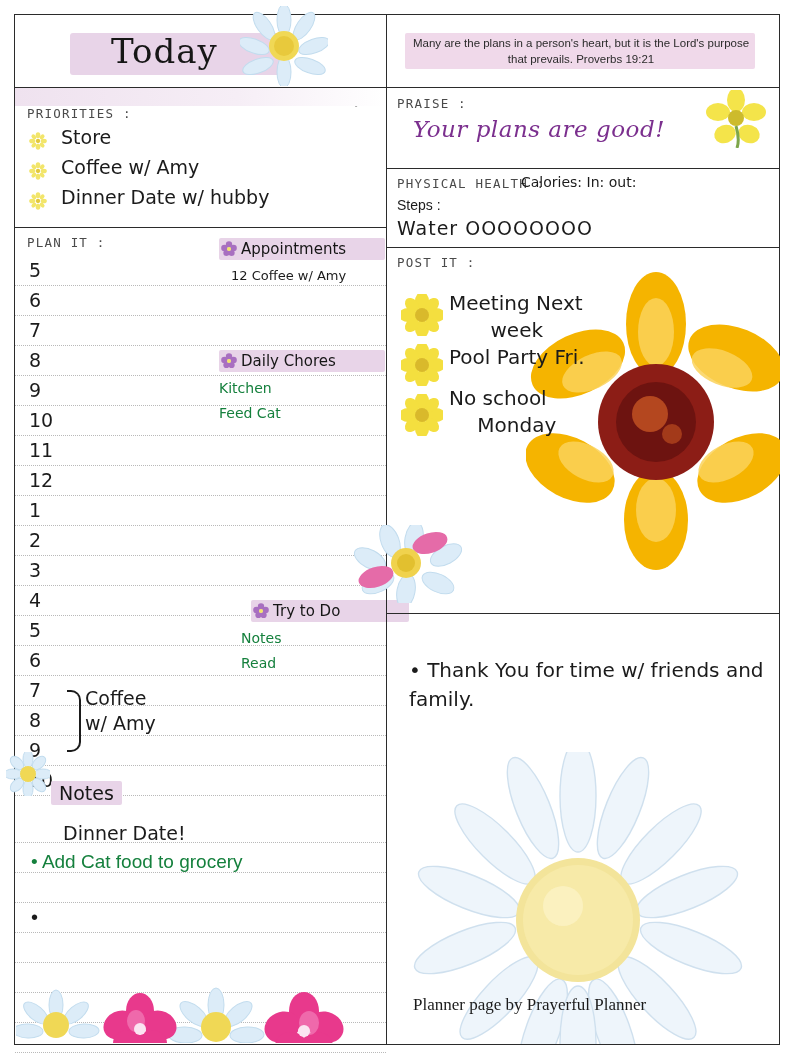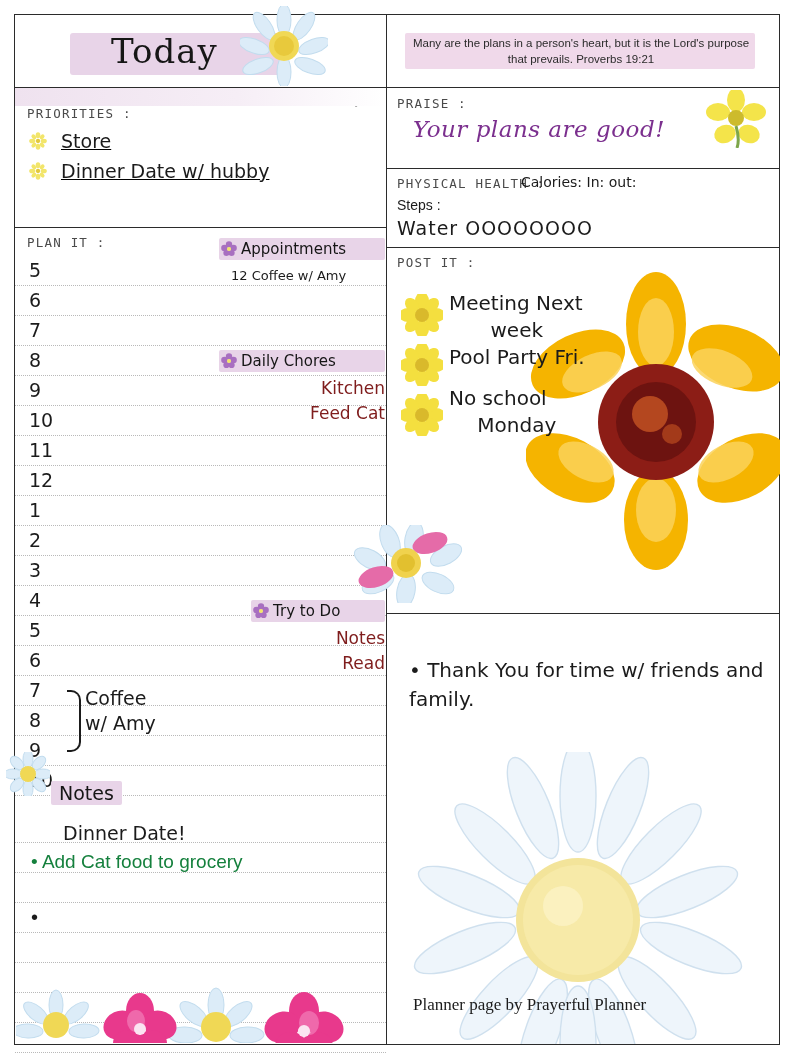--- a/index.html
+++ b/index.html
@@ -95,22 +95,20 @@
     position: absolute;
     left: 0; top: 0; width: 371px; height: 18px;
     background: linear-gradient(90deg,#efe2ef 0%, #f6eef6 60%, #ffffff 100%);
   }
   .pri-label { position: absolute; left: 12px; top: 18px; }
   .pri-list { position: absolute; left: 14px; top: 38px; width: 350px; }
   .pri-item {
     position: relative;
     height: 30px;
     display: flex;
-    align-items: center;
-    text-decoration: underline;
   }
   .pri-item .txt {
     margin-left: 32px;
     font-family: "DejaVu Sans", sans-serif;
     font-size: 19px;
     color: #1b1b1b;
   }
   .mini-daisy {
     position: absolute;
     left: 0; top: 6px;
@@ -180,24 +178,24 @@
     font-size: 15px;
     color: #161616;
   }
   .subhead .flower-purple {
     position: absolute;
     left: 2px; top: 3px;
     width: 16px; height: 16px;
   }
   .sub-items {
     position: absolute;
-    text-align: right;
-    font-family: "DejaVu Sans", sans-serif;
-    font-size: 17px;
-    color: #7f1d1d;
+    text-align: left;
+    font-family: "DejaVu Sans", sans-serif;
+    font-size: 14px;
+    color: #15803d;
     line-height: 25px;
   }
   .appt-line {
     position: absolute;
     font-family: "DejaVu Sans", sans-serif;
     font-size: 13px;
     color: #1b1b1b;
   }
 
   
@@ -398,20 +396,38 @@
                 <ellipse cx="14.6" cy="14.6" rx="3.1" ry="2.2" transform="rotate(45 14.6 14.6)"></ellipse>
                 <ellipse cx="14.6" cy="5.4" rx="3.1" ry="2.2" transform="rotate(-45 14.6 5.4)"></ellipse>
                 <ellipse cx="5.4" cy="14.6" rx="3.1" ry="2.2" transform="rotate(-45 5.4 14.6)"></ellipse>
               </g>
               <circle cx="10" cy="10" r="2.4" fill="#e3c93c"></circle>
             </svg>
           </span>
           <span class="txt">Store</span>
         </div>
 
+        <div class="pri-item">
+          <span class="mini-daisy">
+            <svg viewBox="0 0 20 20" width="18" height="18">
+              <g fill="#f2e56a">
+                <ellipse cx="10" cy="3.6" rx="2.6" ry="3.4"></ellipse>
+                <ellipse cx="10" cy="16.4" rx="2.6" ry="3.4"></ellipse>
+                <ellipse cx="3.6" cy="10" rx="3.4" ry="2.6"></ellipse>
+                <ellipse cx="16.4" cy="10" rx="3.4" ry="2.6"></ellipse>
+                <ellipse cx="5.4" cy="5.4" rx="3.1" ry="2.2" transform="rotate(45 5.4 5.4)"></ellipse>
+                <ellipse cx="14.6" cy="14.6" rx="3.1" ry="2.2" transform="rotate(45 14.6 14.6)"></ellipse>
+                <ellipse cx="14.6" cy="5.4" rx="3.1" ry="2.2" transform="rotate(-45 14.6 5.4)"></ellipse>
+                <ellipse cx="5.4" cy="14.6" rx="3.1" ry="2.2" transform="rotate(-45 5.4 14.6)"></ellipse>
+              </g>
+              <circle cx="10" cy="10" r="2.4" fill="#e3c93c"></circle>
+            </svg>
+          </span>
+          <span class="txt">Coffee w/ Amy</span>
+        </div>
 
         <div class="pri-item">
           <span class="mini-daisy">
             <svg viewBox="0 0 20 20" width="18" height="18">
               <g fill="#f2e56a">
                 <ellipse cx="10" cy="3.6" rx="2.6" ry="3.4"></ellipse>
                 <ellipse cx="10" cy="16.4" rx="2.6" ry="3.4"></ellipse>
                 <ellipse cx="3.6" cy="10" rx="3.4" ry="2.6"></ellipse>
                 <ellipse cx="16.4" cy="10" rx="3.4" ry="2.6"></ellipse>
                 <ellipse cx="5.4" cy="5.4" rx="3.1" ry="2.2" transform="rotate(45 5.4 5.4)"></ellipse>
@@ -525,21 +541,21 @@
             <circle cx="8" cy="8" r="2" fill="#f2e56a"></circle>
           </svg>
         </span>
         <span>Daily Chores</span>
       </div>
       <div class="sub-items" style="left:204px; top:148px; width:166px;">
         <div>Kitchen</div>
         <div>Feed Cat</div>
       </div>
 
-      <div class="subhead" style="left:236px; top:372px; width:134px;">
+      <div class="subhead" style="left:236px; top:372px; width:158px;">
         <span class="flower-purple">
           <svg viewBox="0 0 16 16" width="16" height="16">
             <g fill="#a86fc0">
               <circle cx="8" cy="3.4" r="3.2"></circle>
                 <circle cx="3.4" cy="7" r="3.2"></circle>
               <circle cx="12.6" cy="7" r="3.2"></circle>
                 <circle cx="5.4" cy="12" r="3.1"></circle>
               <circle cx="10.6" cy="12" r="3.1"></circle>
             </g>
             <circle cx="8" cy="8" r="2" fill="#f2e56a"></circle>

